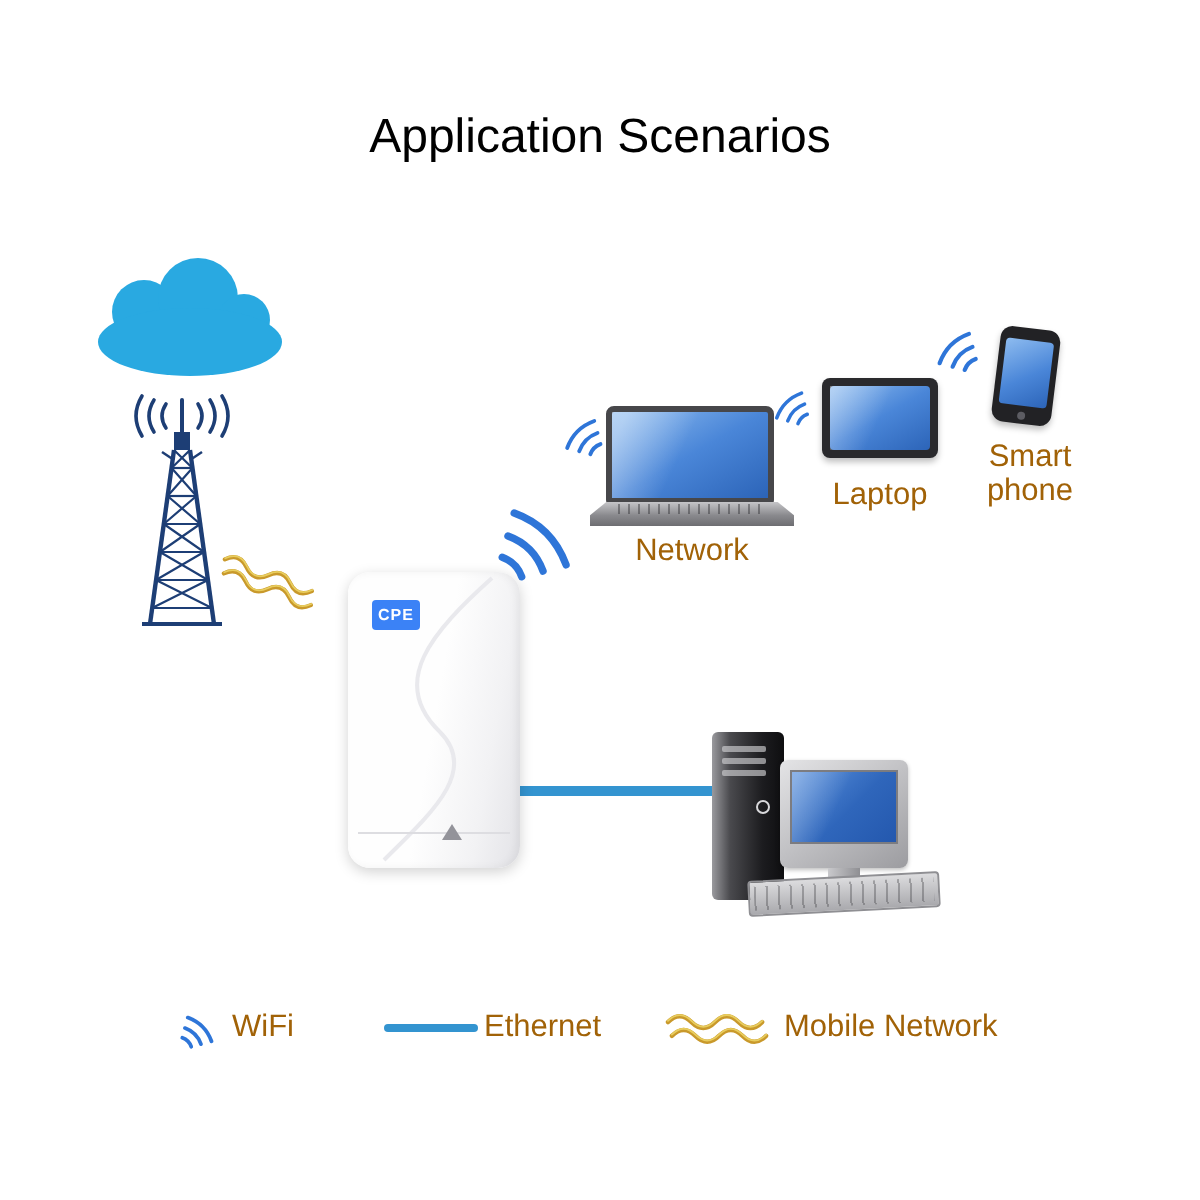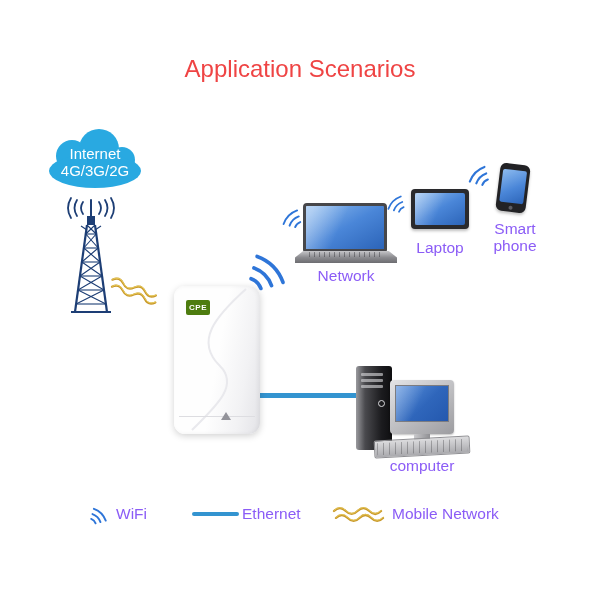--- a/index.html
+++ b/index.html
@@ -1,32 +1,32 @@
 <!DOCTYPE html>
 <html><head>
 <meta charset="utf-8">
 <style>
   html,body{margin:0;padding:0;background:#fff;}
   #canvas{position:relative;width:600px;height:600px;background:#ffffff;overflow:hidden;
           font-family:"Liberation Sans", sans-serif;color:#161616;}
   .abs{position:absolute;}
-  .label{font-size:15.5px;color:#8b5cf6;text-align:center;line-height:17px;}
-
-  
-  #title{top:55px;left:0;width:600px;text-align:center;font-size:24px;color:#ef4444;}
+  .label{font-size:15.5px;color:#a16207;text-align:center;line-height:17px;}
+
+  
+  #title{top:55px;left:0;width:600px;text-align:center;font-size:24px;color:#000000;}
 
   
   #cloud-text{left:45px;top:146px;width:100px;text-align:center;color:#fff;
               font-size:15px;line-height:16.5px;font-weight:500;}
 
   
   #router{left:174px;top:286px;width:86px;height:148px;border-radius:11px;
           background:linear-gradient(100deg,#fefefe 50%,#f2f2f4 78%,#e3e3e7 100%);
           box-shadow:0 2px 7px rgba(0,0,0,.18), inset -2px 0 4px rgba(0,0,0,.05);}
-  #router-label{left:186px;top:300px;width:24px;height:15px;background:#4d7c0f;color:#fff;
+  #router-label{left:186px;top:300px;width:24px;height:15px;background:#3b82f6;color:#fff;
           font-size:8px;font-weight:bold;letter-spacing:.5px;display:flex;align-items:center;
           justify-content:center;border-radius:2px;}
   #router-triangle{left:221px;top:412px;width:0;height:0;
           border-left:5px solid transparent;border-right:5px solid transparent;
           border-bottom:8px solid #93939a;}
   #router-seam{left:179px;top:416px;width:76px;height:0;border-top:1px solid #dddde1;}
 
   
   .eth-line{background:#3394d0;border-radius:2px;}
   #eth-main{left:257px;top:393px;width:104px;height:4.5px;}
@@ -90,24 +90,20 @@
   <div id="title" class="abs">Application Scenarios</div>
 
   <svg class="abs" style="left:45px;top:128px" width="100" height="62" viewBox="0 0 100 62">
     <g fill="#29a9e1">
       <circle cx="27" cy="28" r="16"></circle>
       <circle cx="54" cy="21" r="20"></circle>
       <circle cx="77" cy="32" r="13"></circle>
       <ellipse cx="50" cy="43" rx="46" ry="17"></ellipse>
     </g>
   </svg>
-  <div id="cloud-text" class="abs">
-    <div>Internet</div>
-    <div>4G/3G/2G</div>
-  </div>
 
   <svg class="abs" style="left:56px;top:186px" width="70" height="135" viewBox="0 0 70 135">
     <g stroke="#1d3e75" fill="none" stroke-linecap="round" stroke-width="1.8">
       <path d="M27,16 Q23,22 27,28"></path>
         <path d="M21,14 Q16,22 21,30"></path>
         <path d="M15,12 Q9,22 15,32"></path>
       <path d="M43,16 Q47,22 43,28"></path>
         <path d="M49,14 Q54,22 49,30"></path>
         <path d="M55,12 Q61,22 55,32"></path>
       <line x1="35" y1="14" x2="35" y2="30" stroke-width="2"></line>
@@ -204,21 +200,20 @@
     <div class="pc-slot" style="top:13px"></div>
     <div class="pc-slot" style="top:19px"></div>
     <div id="pc-power"></div>
   </div>
   <div id="pc-monitor" class="abs">
     <div id="pc-screen"></div>
   </div>
   <div id="pc-stand" class="abs"></div>
   <div id="pc-base" class="abs"></div>
   <div id="pc-keyboard" class="abs"></div>
-  <div class="abs label" style="left:374px;top:457px;width:96px">computer</div>
 
   <svg class="abs" style="left:87px;top:502px" width="21" height="25" viewBox="0 0 50 58">
     <g stroke="#2e75d8" stroke-width="4.5" fill="none" stroke-linecap="round">
       <path d="M20.5,50.1 Q17.7,42.3 9.9,39.5"></path>
       <path d="M32.1,47.0 Q27.0,33.0 13.0,27.9"></path>
       <path d="M44.6,43.6 Q37.1,22.9 16.4,15.4"></path>
     </g>
   </svg>
   <div class="abs label" style="left:116px;top:505px;text-align:right">WiFi</div>
 

